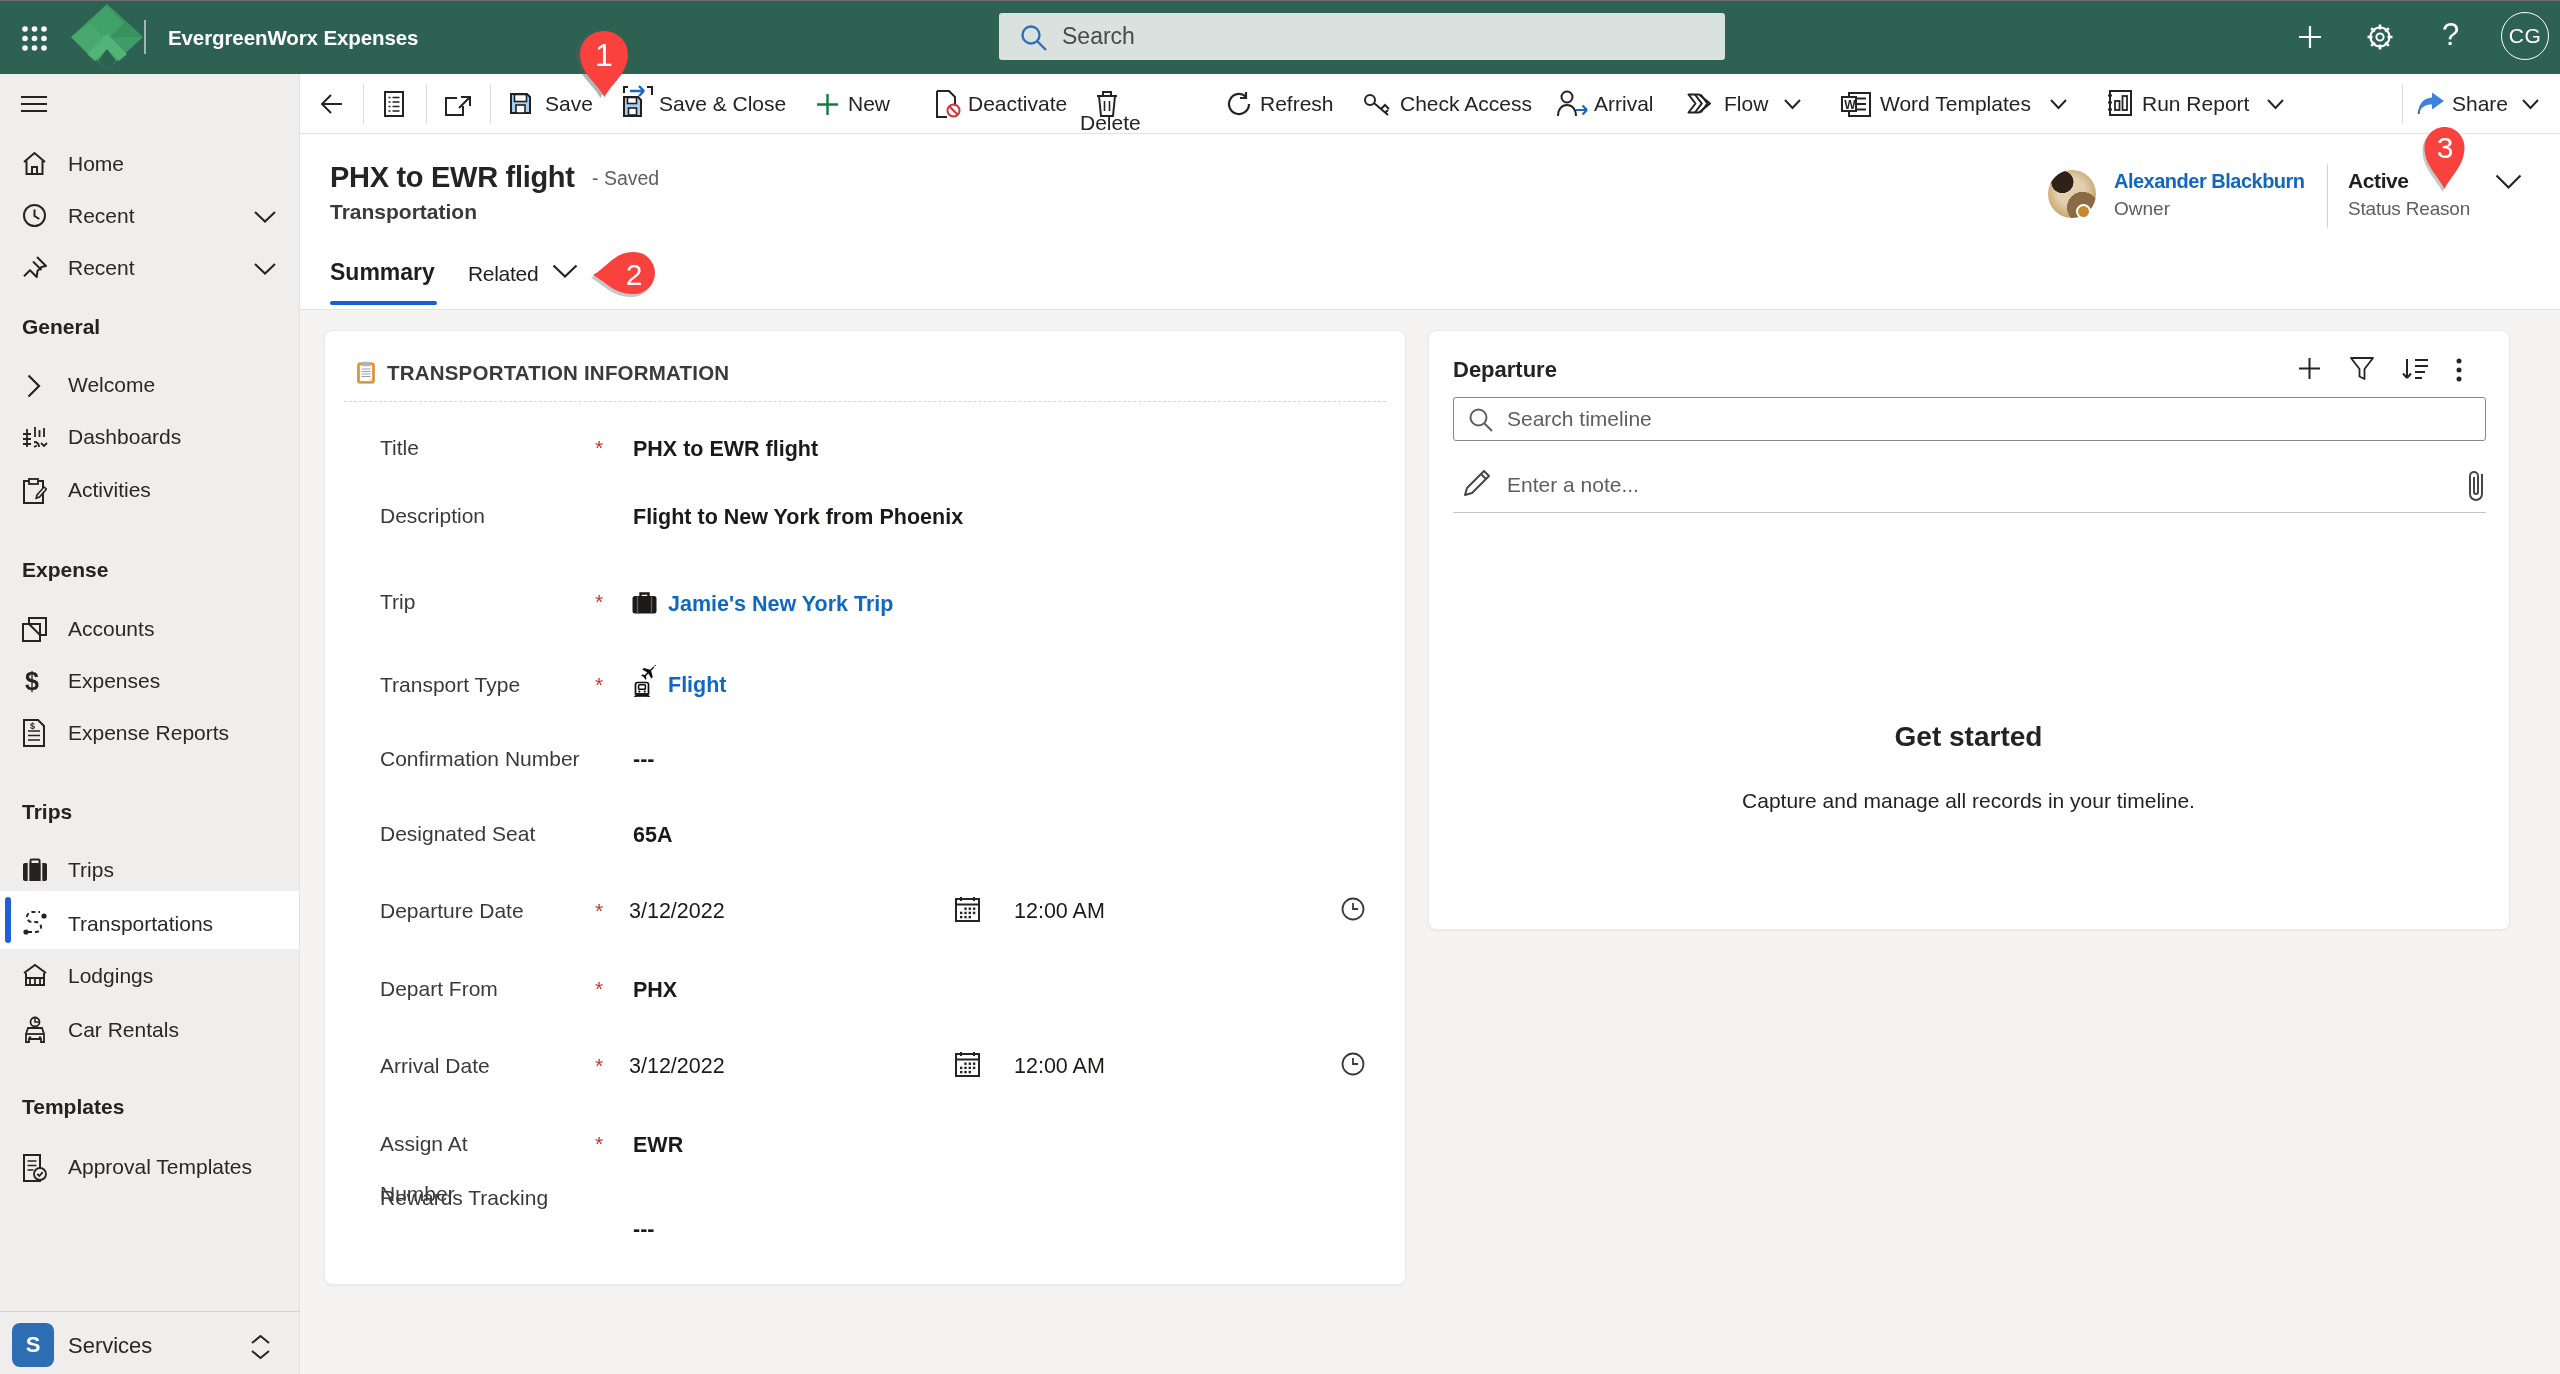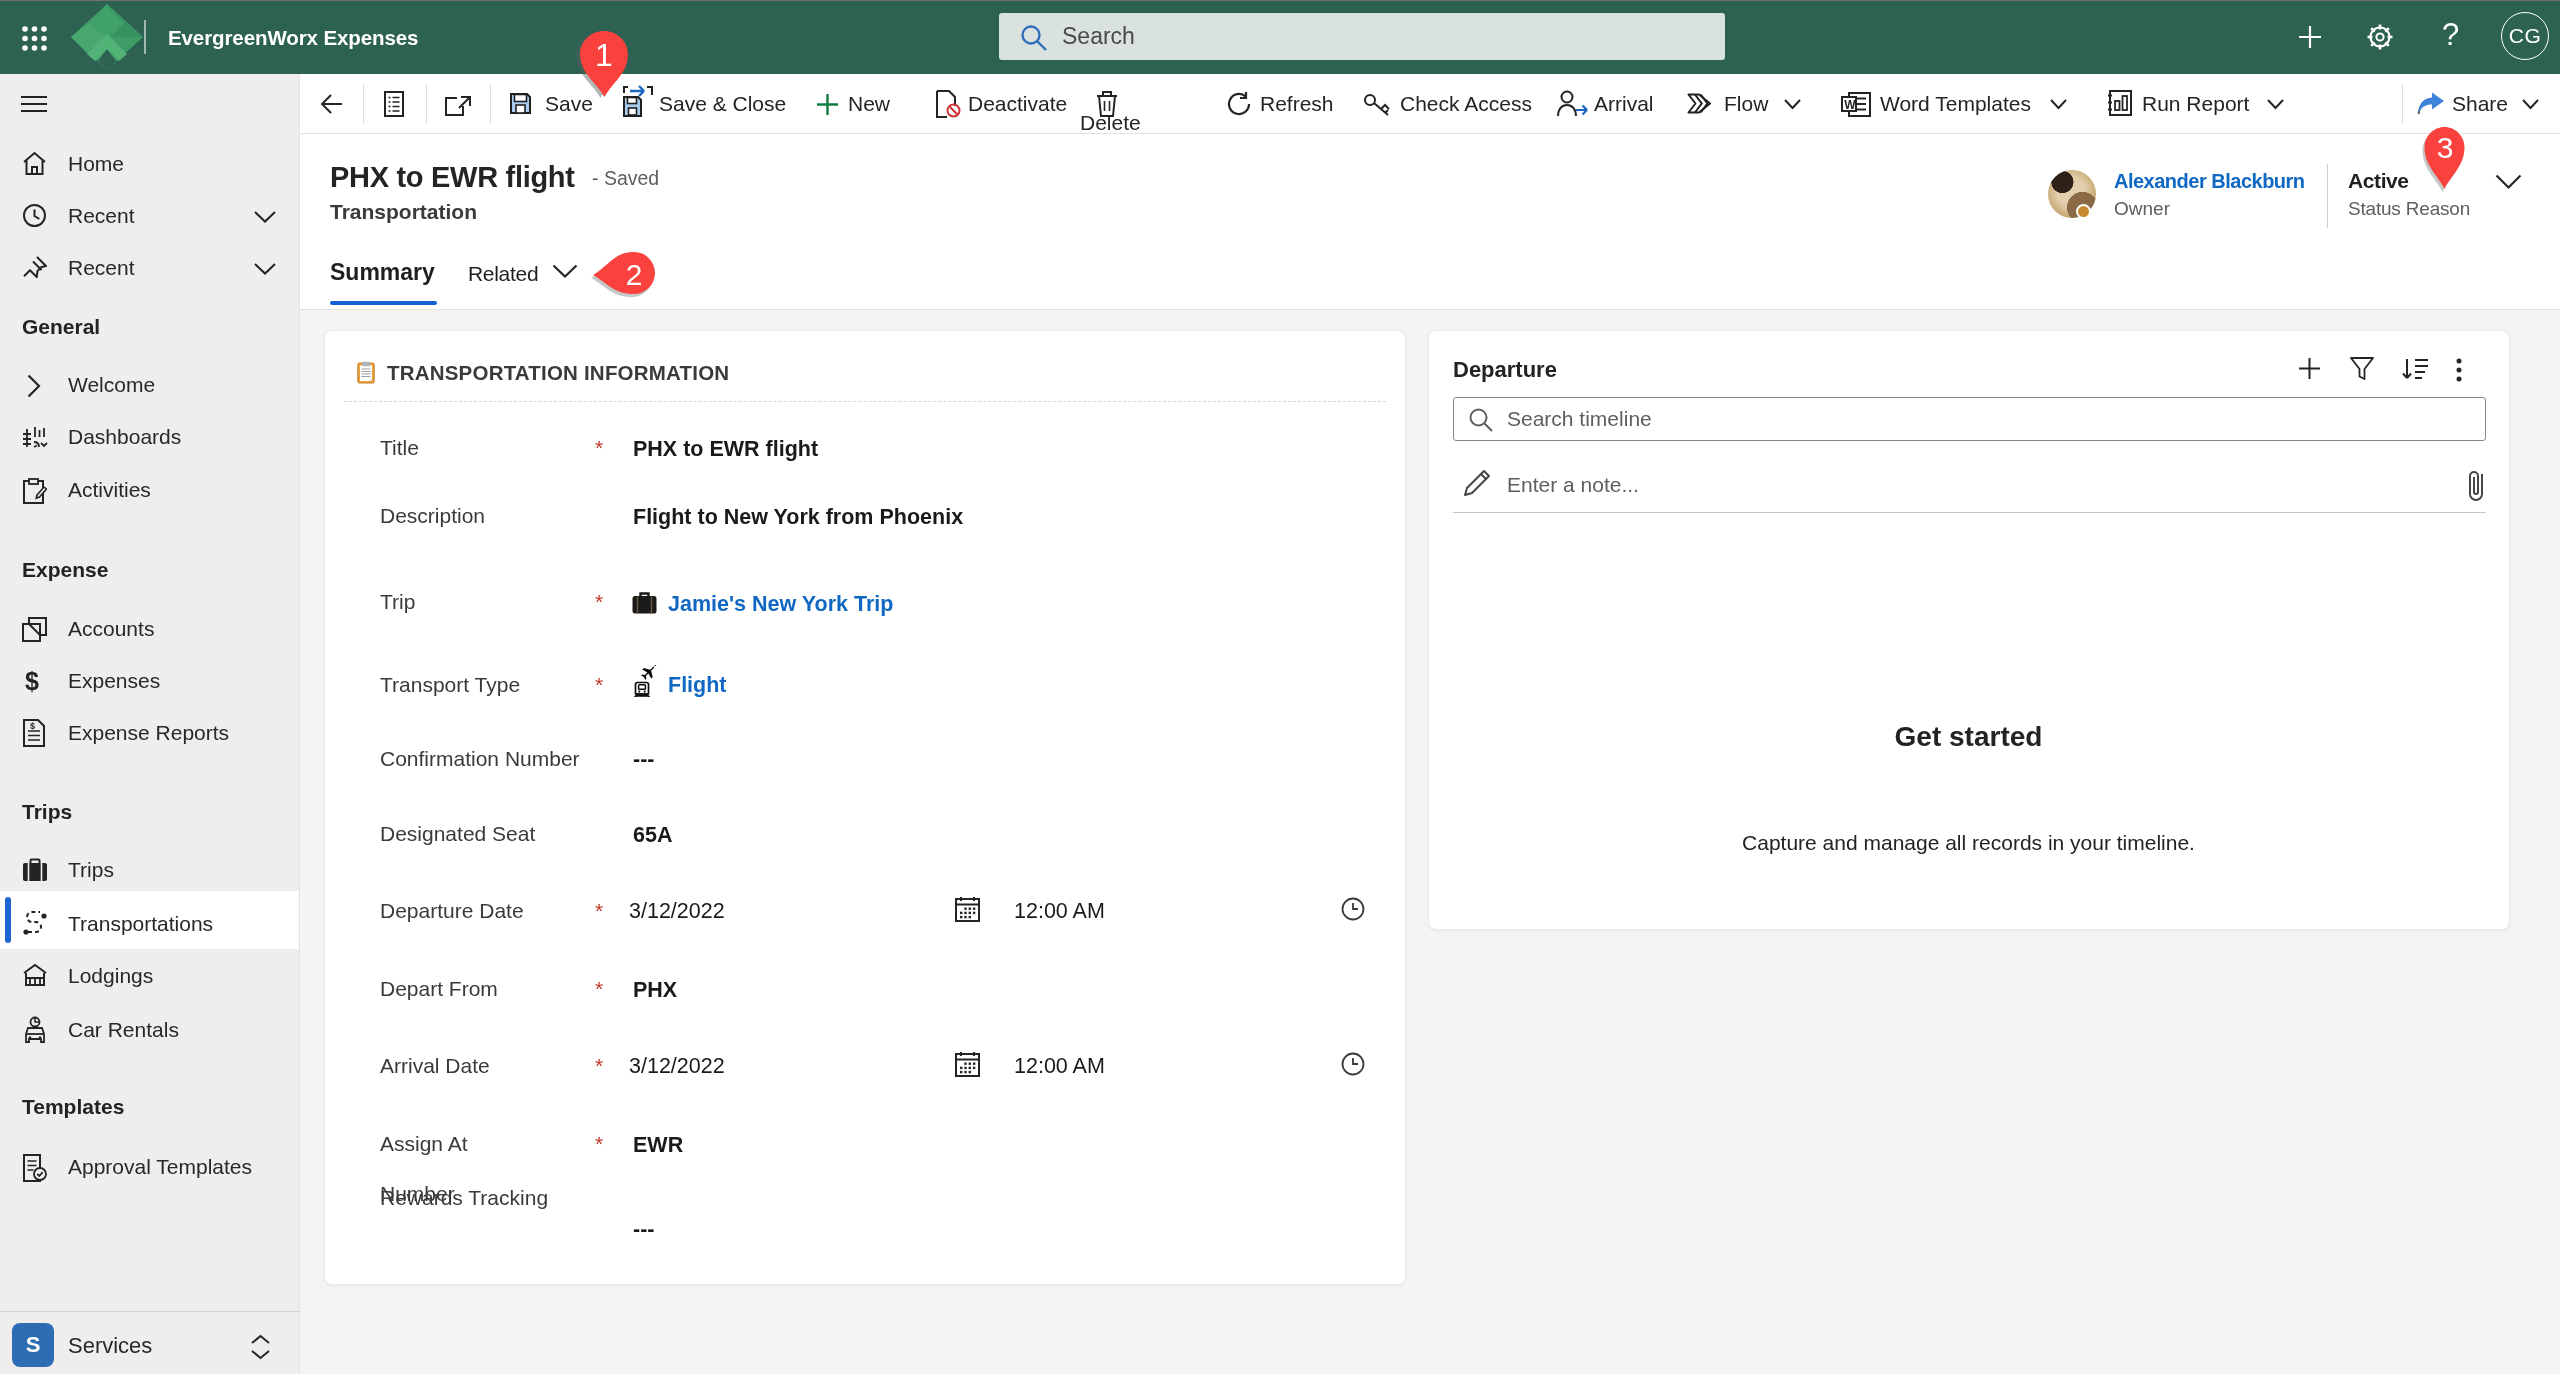--- a/index.html
+++ b/index.html
@@ -50,21 +50,21 @@
   .fval { position:absolute; left:633px; font-size:21.5px; font-weight:700; color:#1b1a19; white-space:nowrap; }
   .fvalr { position:absolute; left:629px; font-size:21.5px; color:#1b1a19; white-space:nowrap; }
   .flink { position:absolute; font-size:21.5px; font-weight:700; color:#1168c2; white-space:nowrap; }
   
   #tlhead { left:1453px; top:357px; font-size:22px; font-weight:700; color:#242321; }
   #tlsearch { left:1453px; top:397px; width:1033px; height:44px; border:1px solid #8a8886; border-radius:3px; background:#fff; }
   #tlsearchtxt { left:1507px; top:397px; height:44px; line-height:44px; font-size:21px; color:#605e5c; }
   #tlnotetxt { left:1507px; top:470px; height:30px; line-height:30px; font-size:21px; color:#605e5c; }
   #tldiv { left:1453px; top:512px; width:1033px; height:1px; background:#c8c6c4; }
   #tlget { left:1428px; top:721px; width:1081px; text-align:center; font-size:28px; font-weight:700; color:#242321; }
-  #tlcap { left:1428px; top:789px; width:1081px; text-align:center; font-size:21px; color:#242321;margin-top:42px; }
+  #tlcap { left:1428px; top:789px; width:1081px; text-align:center; font-size:21px; color:#242321; }
 </style>
 </head>
 <body>
 <div class="abs" id="topbar"></div>
 <div class="abs" id="appname">EvergreenWorx Expenses</div>
 <div class="abs" id="logosep"></div>
 <div class="abs" id="searchbox"></div>
 <div class="abs" id="searchtext">Search</div>
 <div class="abs" id="cgcircle">CG</div>
 

